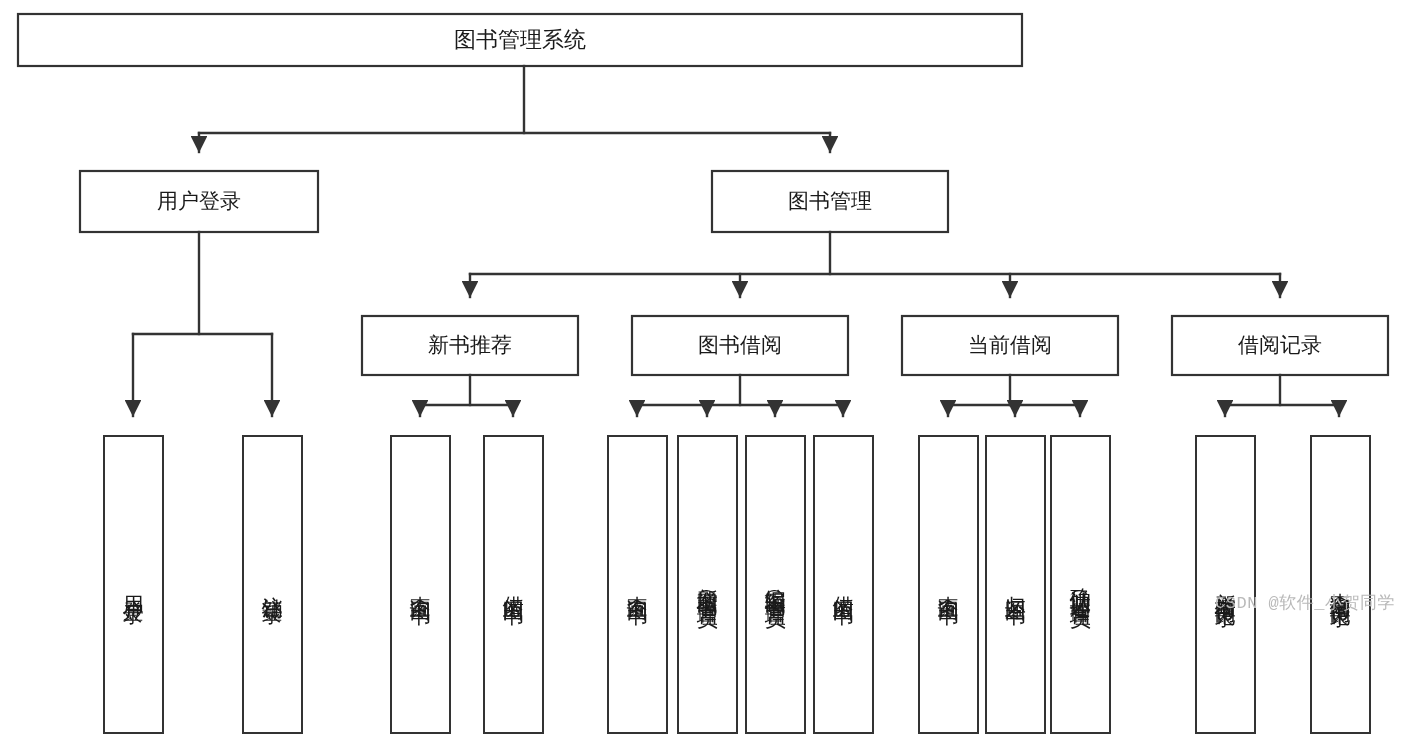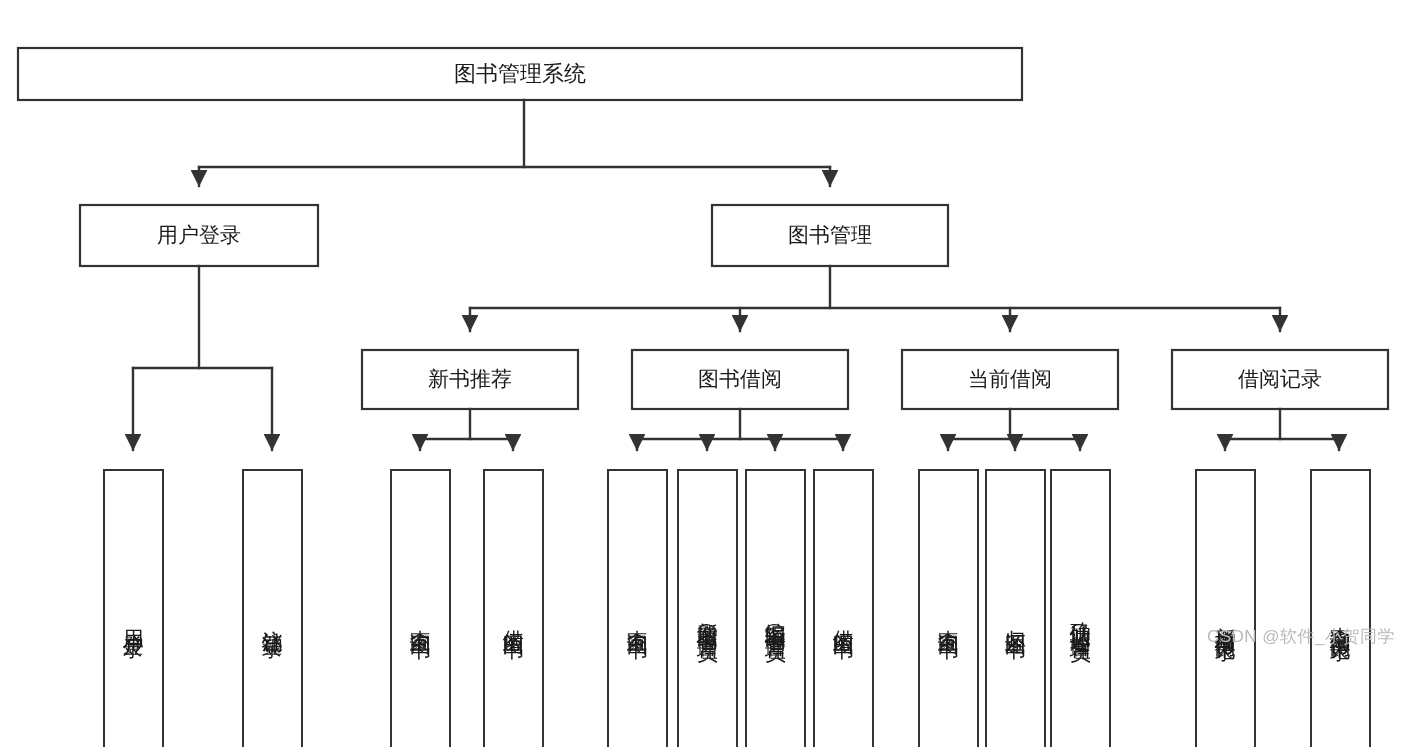--- a/index.html
+++ b/index.html
@@ -13,21 +13,20 @@
     height: 747px;
     font-family: "Liberation Sans", "DejaVu Sans", sans-serif;
     overflow: hidden;
     position: relative;
   }
   #diagram-root {
     position: relative;
     width: 1405px;
     height: 620px;
     background: #ffffff;
-    margin-top: 34px;
   }
   svg#tree-svg {
     position: absolute;
     left: 0;
     top: 0;
     width: 1405px;
     height: 747px;
     display: block;
   }
   .node-box {
@@ -72,21 +71,21 @@
     border: 2px solid #333333;
     display: flex;
     align-items: center;
     justify-content: center;
     overflow: hidden;
   }
   #watermark {
     position: absolute;
     right: 10px;
     bottom: 6px;
-    font-family: Liberation Sans, sans-serif;
+    font-family: Liberation Mono, monospace;
     font-size: 17px;
     color: #b9b9b9;
     letter-spacing: 0.5px;
     user-select: none;
     pointer-events: none;
     white-space: nowrap;
   }
 </style>
 </head>
 <body>

